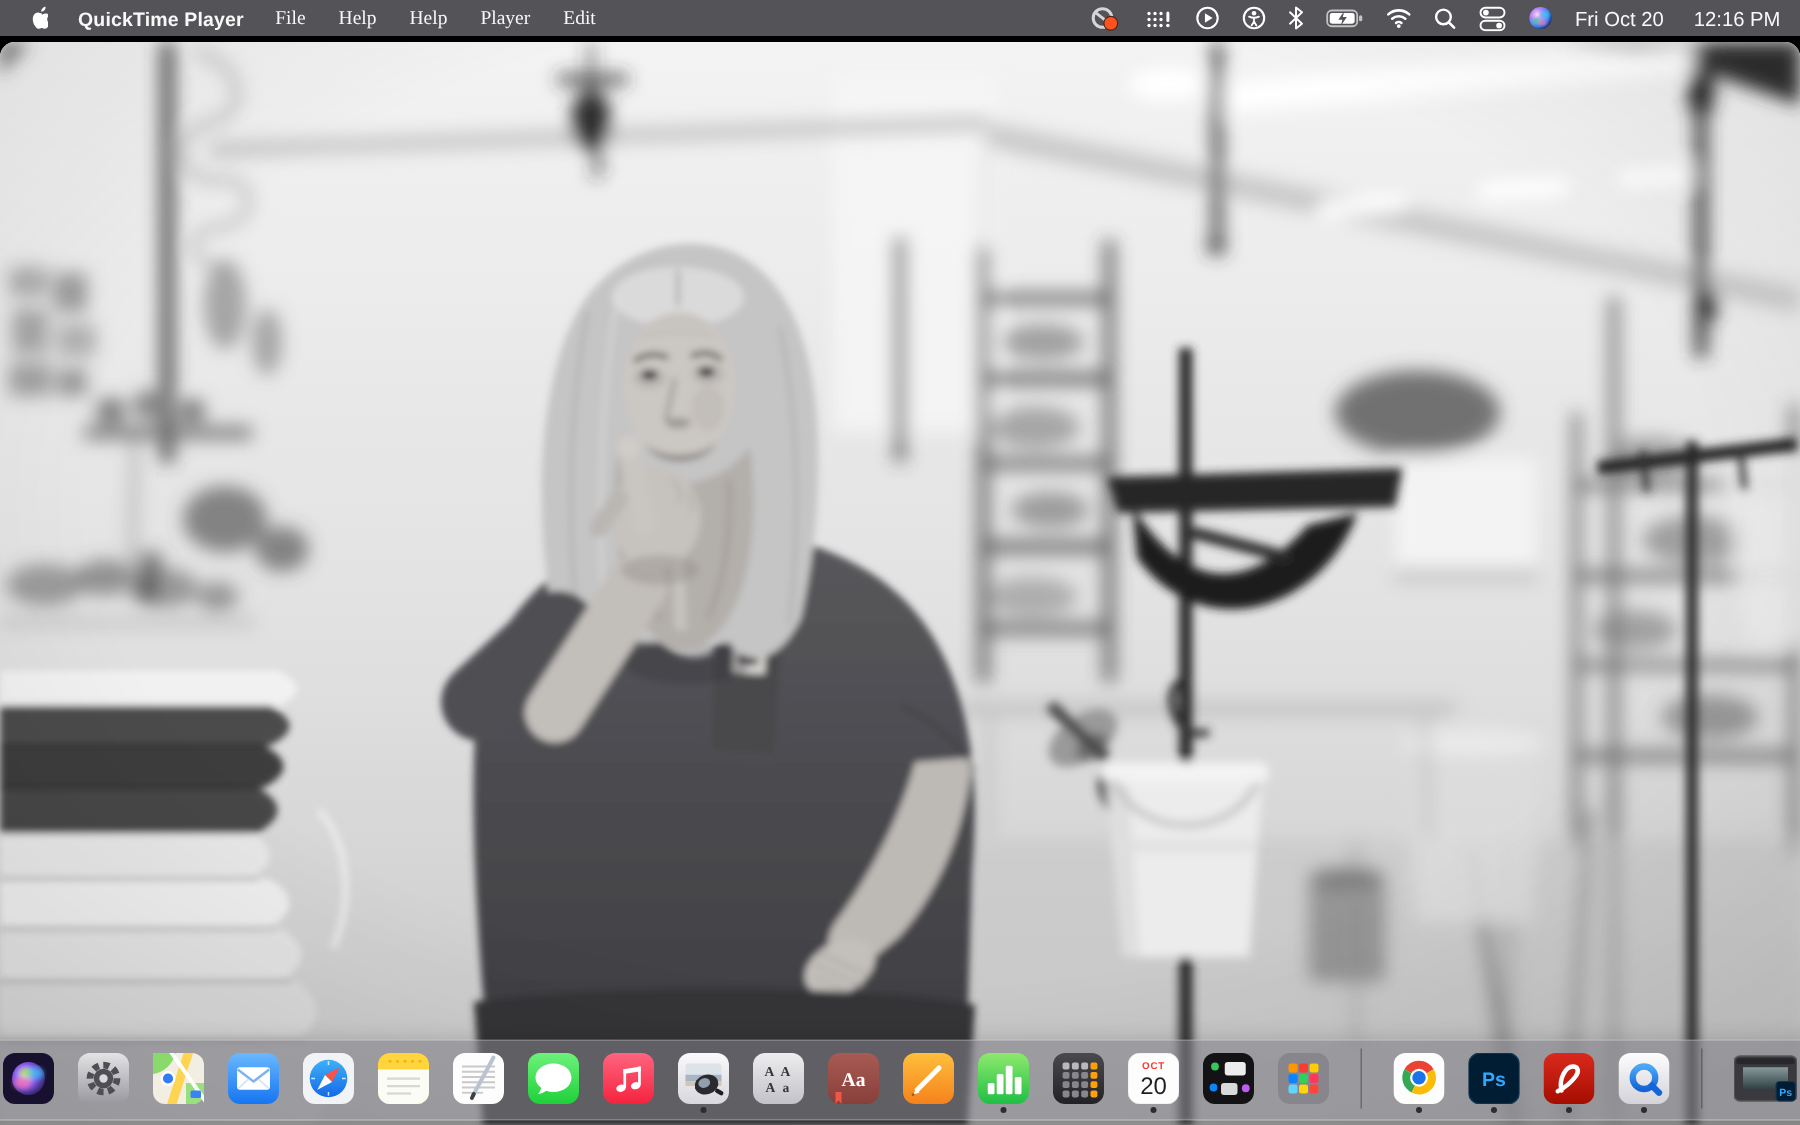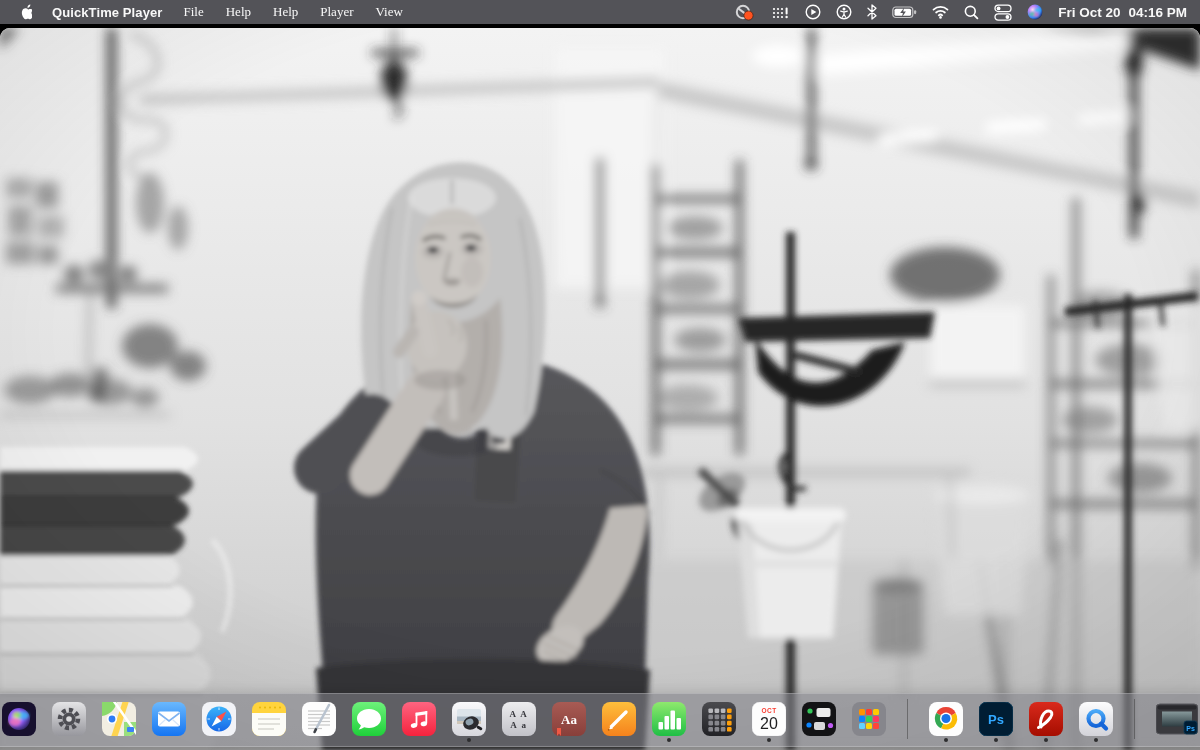--- a/index.html
+++ b/index.html
@@ -14,21 +14,21 @@
     position:absolute;top:0;left:0;width:1200px;height:24px;
     background:#535358;display:flex;align-items:center;z-index:50;
     color:rgba(255,255,255,.96);font-size:13px;
   }
   .mb-left{display:flex;align-items:center;height:100%;}
   .apple{padding:0 10px 0 19px;display:flex;align-items:center;}
   .appname{font-weight:700;padding:0 10px;letter-spacing:.1px;}
   .mitem{padding:0 11px;font-family:Liberation Serif, serif;}
   .mb-right{margin-left:auto;display:flex;align-items:center;gap:15px;padding-right:13px;height:100%;}
   .sicon{display:flex;align-items:center;justify-content:center;height:100%;}
-  .clock{display:flex;gap:8px;font-size:13.5px;font-weight:700;white-space:nowrap;}
+  .clock{display:flex;gap:20px;font-size:13.5px;font-weight:400;white-space:nowrap;}
   
   .video{
     position:absolute;top:28px;left:0;width:1200px;height:722px;
     border-radius:10px 10px 0 0;overflow:hidden;background:#e9e9e9;z-index:1;
   }
   .video svg{display:block;}
   
   .dock{
     position:absolute;bottom:3px;left:50%;transform:translateX(-50%);
     display:flex;align-items:center;gap:16px;
@@ -57,21 +57,21 @@
     <span class="apple">
       <svg width="13" height="16" viewBox="0 0 17 21">
           <path fill="#fff" d="M11.6 6.6c-.8 0-2-.9-3.2-.9-1.6 0-3.1.9-3.9 2.4-1.7 2.9-.4 7.2 1.2 9.5.8 1.1 1.7 2.4 2.9 2.3 1.2 0 1.6-.7 3-.7s1.8.7 3 .7c1.2 0 2-1.1 2.8-2.2.9-1.3 1.2-2.5 1.2-2.6 0 0-2.3-.9-2.3-3.5 0-2.2 1.8-3.2 1.9-3.3-1-1.5-2.6-1.7-3.2-1.7-1.3-.1-2.6.9-3.4.9zM13.9 3.7c.6-.8 1.1-1.9 1-3-1 0-2.1.6-2.8 1.4-.6.7-1.2 1.8-1 2.9 1.1.1 2.2-.6 2.8-1.3z"></path>
         </svg>
     </span>
     <span class="appname">QuickTime Player</span>
     <span class="mitem">File</span>
     <span class="mitem">Help</span>
     <span class="mitem">Help</span>
     <span class="mitem">Player</span>
-    <span class="mitem">View</span>
+    <span class="mitem">Edit</span>
   </div>
   <div class="mb-right">
     <span class="sicon">
       <svg width="22" height="17" viewBox="0 0 22 17">
         <circle cx="9" cy="8" r="6.2" fill="none" stroke="#d6d6d8" stroke-width="2"></circle>
         <path d="M4.6 4.6 L13.4 11.4" stroke="#d6d6d8" stroke-width="2"></path>
         <circle cx="14.5" cy="11.5" r="4.6" fill="#ff521f" stroke="#4a2618" stroke-width="0.8"></circle>
       </svg>
     </span>
     <span class="sicon">
@@ -155,21 +155,21 @@
         <circle cx="8" cy="8" r="7.4" fill="url(#gSiriMb)"></circle>
         <g filter="url(#fSiriMb)">
           <ellipse cx="5.4" cy="10" rx="3" ry="2" fill="#34d399" opacity=".75"></ellipse>
           <ellipse cx="10.6" cy="6" rx="3" ry="2.1" fill="#22d3ee" opacity=".7"></ellipse>
           <ellipse cx="9.5" cy="11" rx="2.6" ry="1.7" fill="#f472b6" opacity=".75"></ellipse>
         </g>
       </svg>
     </span>
     <span class="clock">
       <span>Fri Oct 20</span>
-      <span>04:16 PM</span>
+      <span>12:16 PM</span>
     </span>
   </div>
 </div>
 
 <div class="video">
   <svg width="1200" height="722" viewBox="0 0 1200 722" preserveAspectRatio="none">
     <defs>
       <linearGradient id="gBase" x1="0" y1="0" x2="0" y2="1">
         <stop offset="0" stop-color="#f3f3f3"></stop>
           <stop offset=".55" stop-color="#e1e1e1"></stop>

